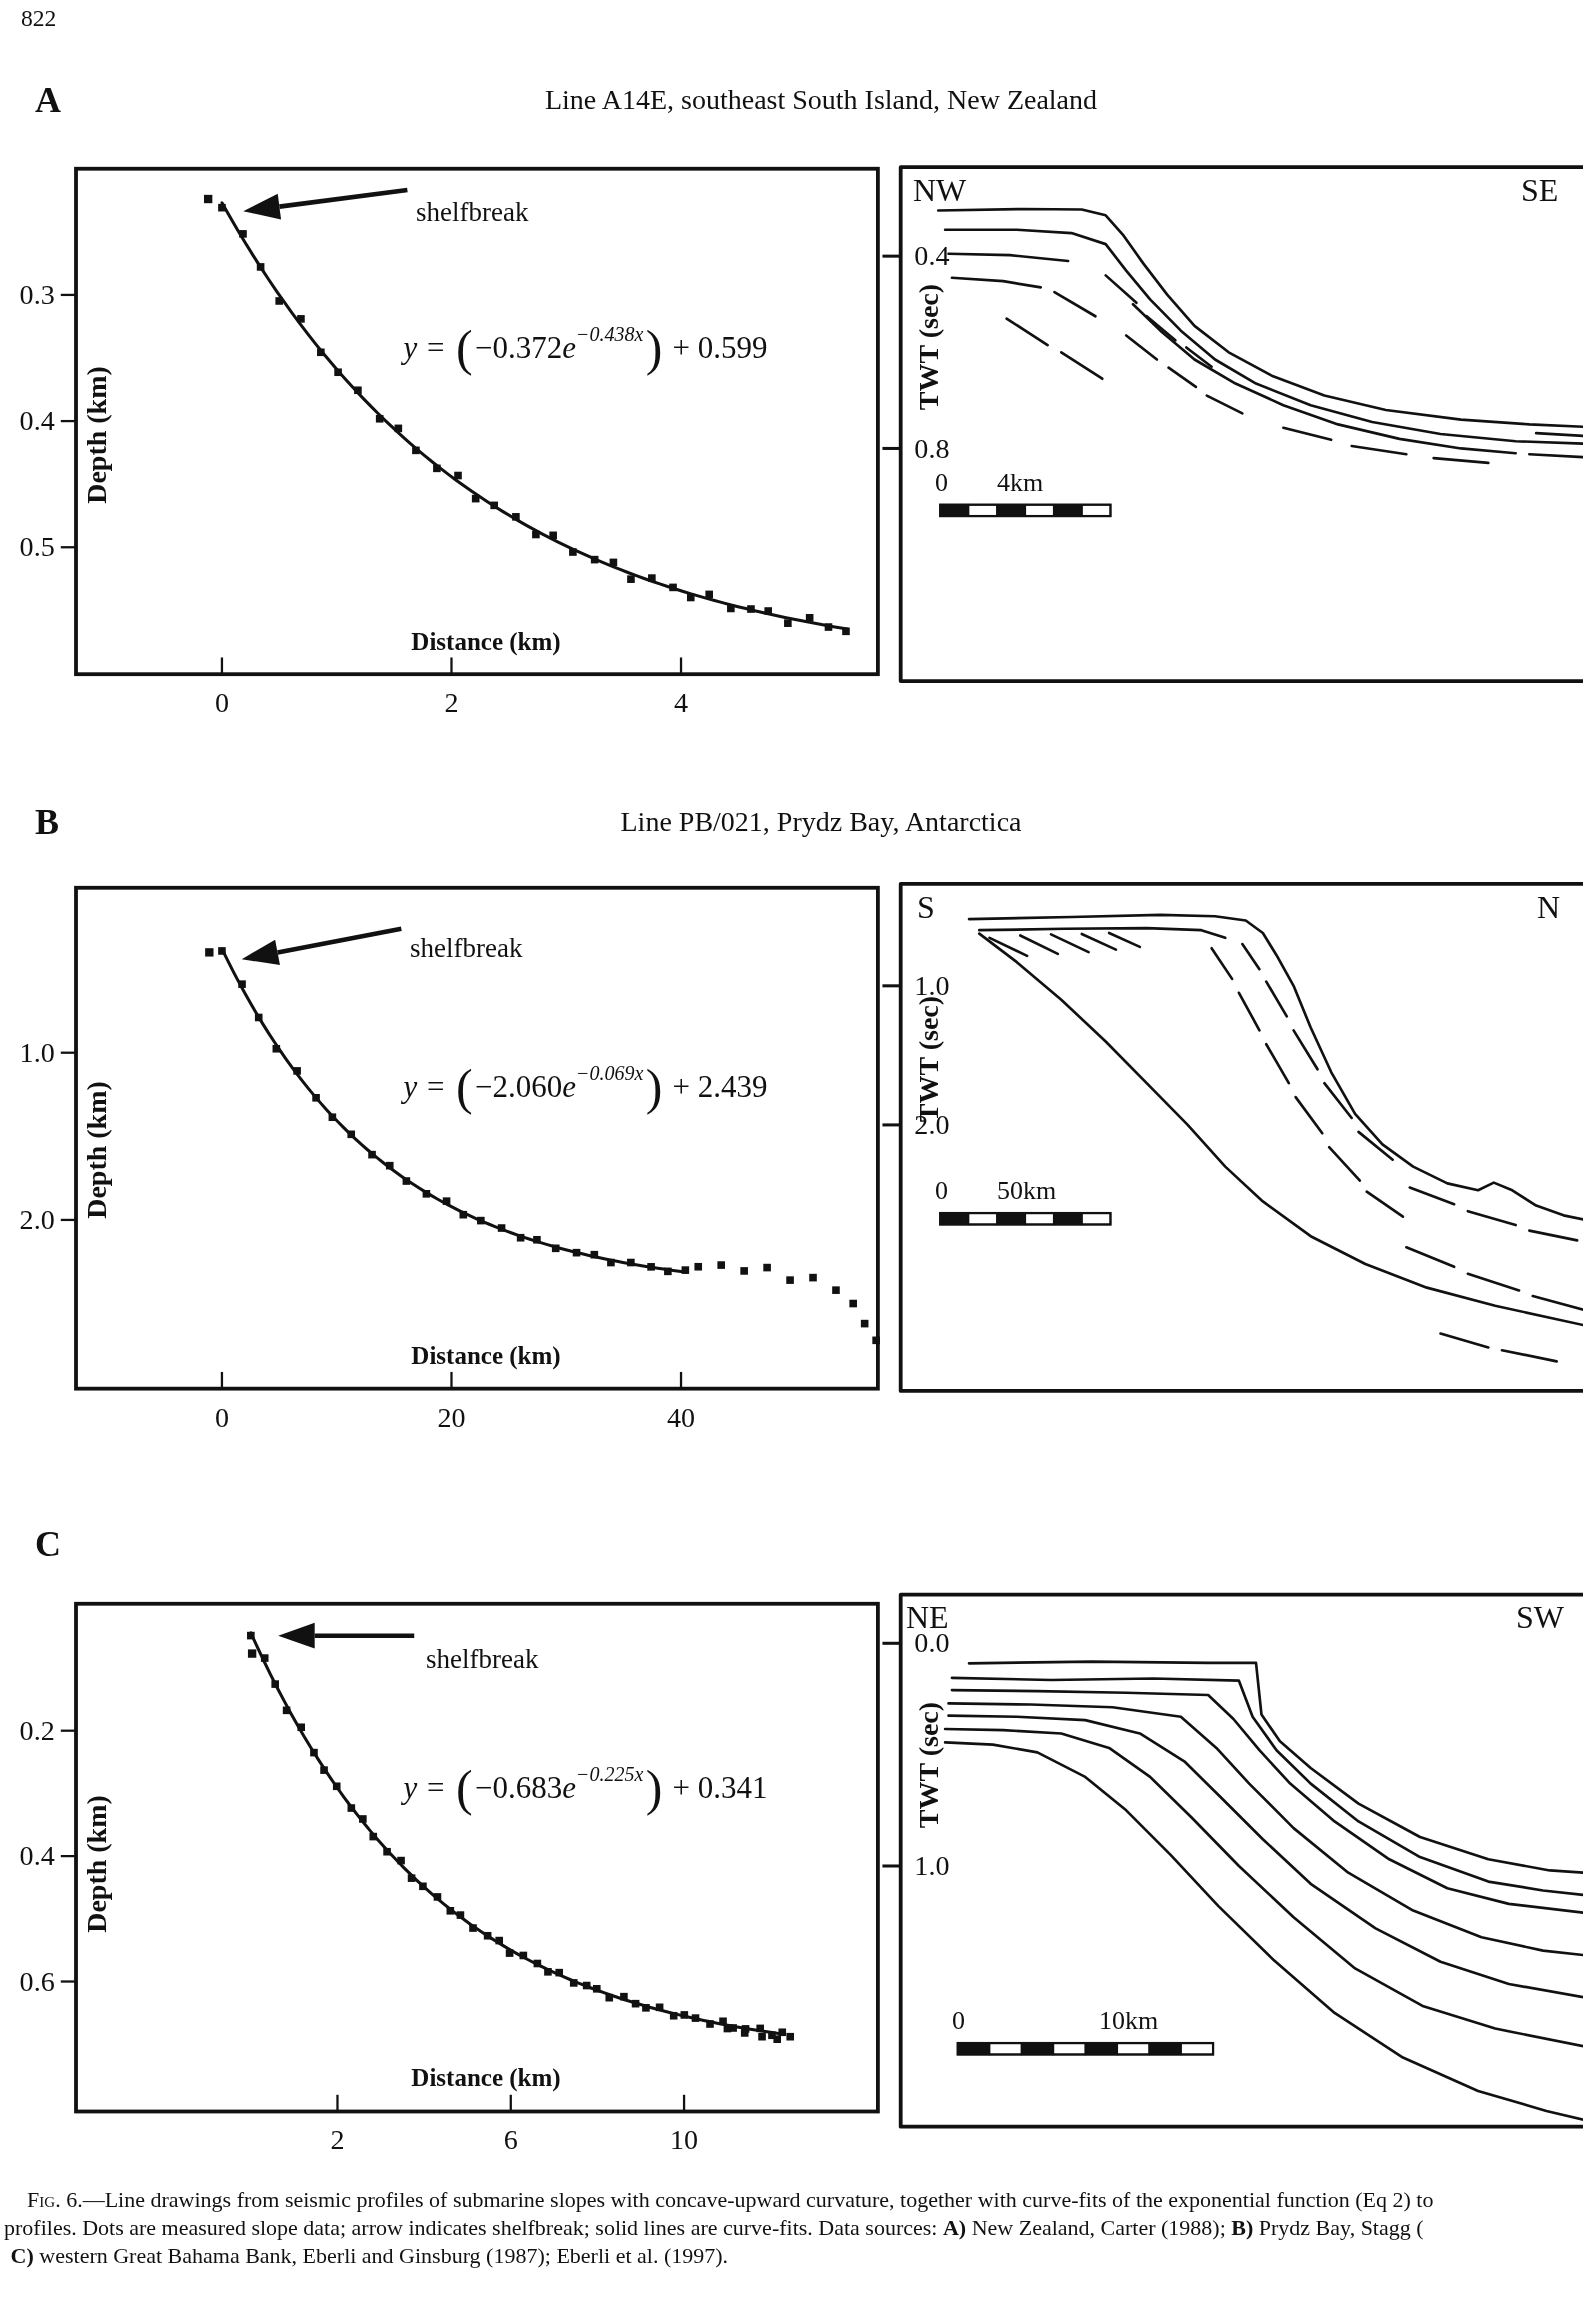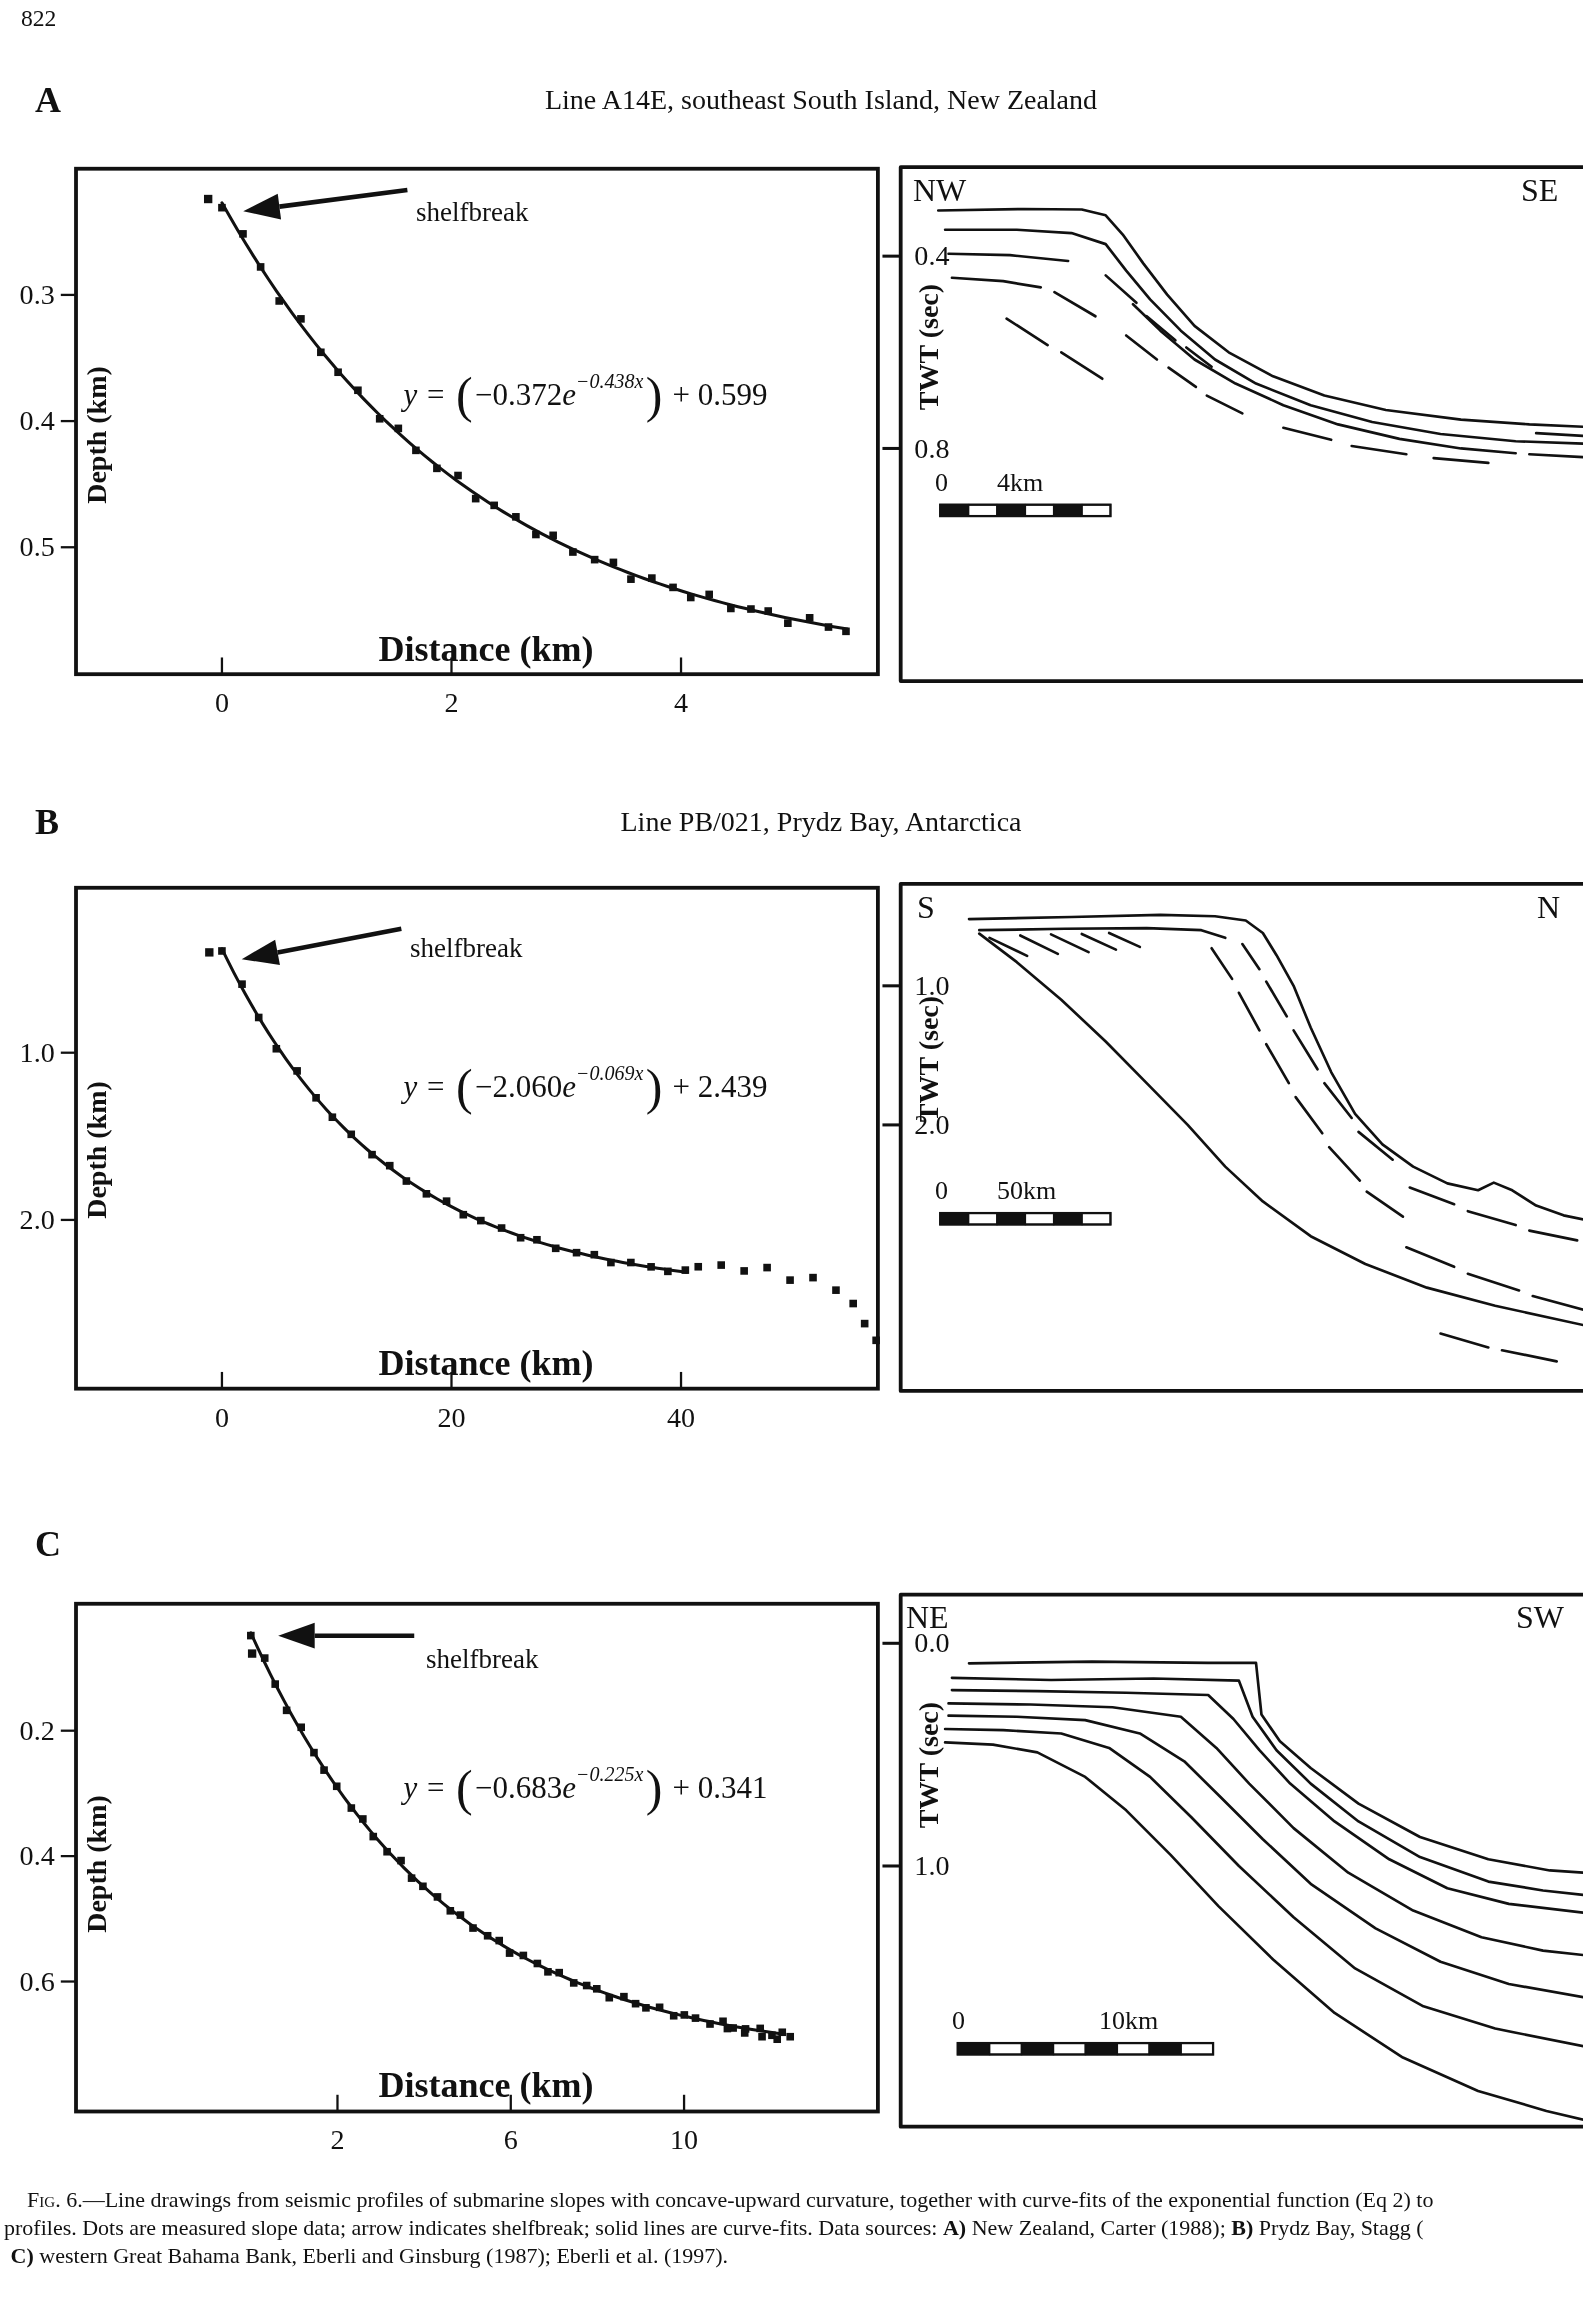--- a/index.html
+++ b/index.html
@@ -4,21 +4,21 @@
 <style>
   html,body{margin:0;padding:0;background:#888;}
   #page{position:relative;width:1584px;height:2319px;background:#ffffff;overflow:hidden;
         font-family:"Liberation Serif","DejaVu Serif",serif;color:#111;}
   .abs{position:absolute;}
   #gfx{position:absolute;left:0;top:0;}
   .pageno{font-size:23.6px;}
   .runhead{left:0;right:0;text-align:center;font-size:23px;letter-spacing:0.8px;}
   .ltr{font-weight:bold;font-size:36px;}
   .ptitle{left:152px;width:1338px;text-align:center;font-size:28px;}
-  .axlab{font-weight:bold;font-size:36px;text-align:center;width:304px;}
+  .axlab{font-weight:bold;font-size:25px;text-align:center;width:304px;}
   .vlab{width:228px;text-align:center;font-weight:bold;font-size:28px;
         transform:rotate(-90deg);white-space:nowrap;}
   .dir{font-size:32px;}
   .sb{font-size:27px;margin-top:24px;}
   .scl{font-size:26px;}
   .sclr{width:114px;text-align:left;}
   .eq{width:471px;text-align:center;font-size:31px;white-space:nowrap;}
   .eq .it{font-style:italic;}
   .eq .paren{font-size:50px;font-weight:400;vertical-align:-6.8px;padding:0 2.3px;}
   .eq sup{font-size:20px;font-style:italic;position:relative;top:-6px;}
@@ -313,21 +313,21 @@
           <rect x="1260" y="2688" width="336" height="15" fill="none" stroke="#111" stroke-width="3"></rect>
         </g>
       </g>
     </svg>
 
 <div class="abs pageno" style="left:21px;top:4.6px;">822</div>
 
 <div class="abs ltr" style="left:35px;top:79px;">A</div>
 <div class="abs ptitle" style="top:84px;">Line A14E, southeast South Island, New Zealand</div>
 <div class="abs sb" style="left:416px;top:173px;">shelfbreak</div>
-<div class="abs eq" style="left:350px;top:319px;margin-top:47px;">
+<div class="abs eq" style="left:350px;top:319px;">
   <span class="it">y =</span>
   <span class="paren">(</span><span>−0.372</span><span class="it">e</span><sup>−0.438x</sup><span class="paren">)</span>
   <span>+ 0.599</span>
 </div>
 <div class="abs vlab" style="left:-16.7px;top:419px;">Depth (km)</div>
 <div class="abs axlab" style="left:334px;top:628px;">Distance (km)</div>
 <div class="abs dir" style="left:913px;top:172px;">NW</div>
 <div class="abs dir" style="left:1521px;top:172px;">SE</div>
 <div class="abs vlab" style="left:815px;top:331px;">TWT (sec)</div>
 <div class="abs scl" style="left:935px;top:468px;">0</div>

